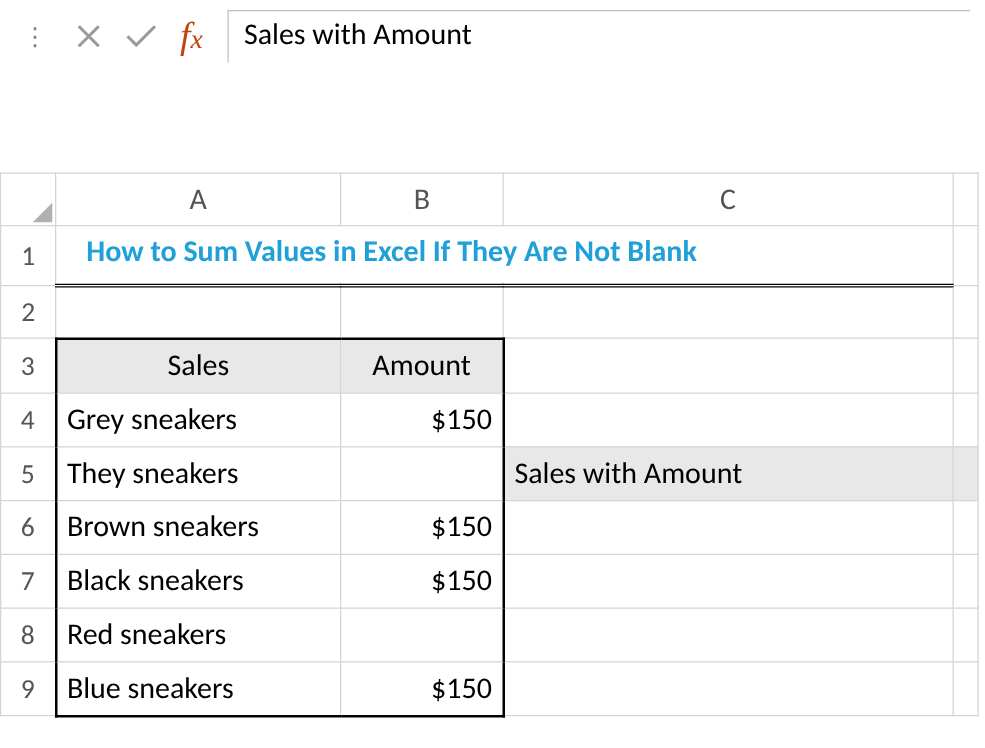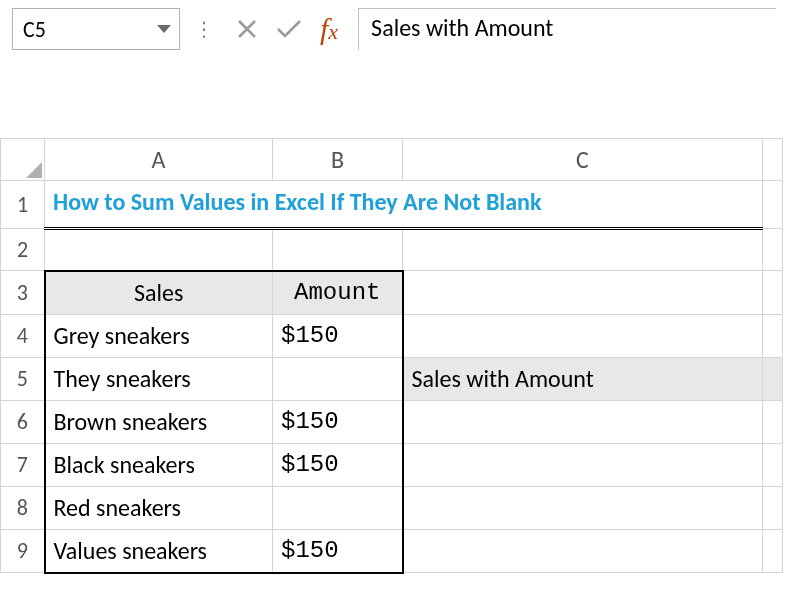--- a/index.html
+++ b/index.html
@@ -124,46 +124,42 @@
   .title-row td .cellpad {
     color: #1fa0d8;
     font-weight: bold;
     font-size: 24px;
   }
   .title-cells {
     border-bottom: 3px double #000;
   }
   .inner-top { border-top: 2px solid #000 !important; }
   .inner-left { border-left: 2px solid #000 !important; }
-  .inner-right { border-right: 2px solid #000 !important; font-family: Liberation Mono, monospace; }
+  .inner-right { border-right: 2px solid #000 !important; }
   .inner-bottom { border-bottom: 2px solid #000 !important; }
   .hdr-row td .cellpad {
     text-align: center;
     background: #e8e8e8;
   }
   .hdr-row td {
     background: #14b8a6;
   }
-  .amount .cellpad { text-align: left; }
+  .amount .cellpad { text-align: right; }
   .active-row td.c5cell {
     background: #e8e8e8;
   }
   .d-col {
     border-left: 1px solid #d4d4d4;
   }
-  tr.row1 td { height: 48px; }
+  tr.row1 td { height: 48px; padding-left: 16px; }
 </style>
 </head>
 <body>
 
 <div class="formula-bar">
-  <div class="namebox">
-    <span>C5</span>
-    <span class="namebox-drop"></span>
-  </div>
   <span class="divider-dots">⋮</span>
   <div class="fb-btn">
     <svg width="24" height="24" viewBox="0 0 24 24">
       <path d="M4 4 L20 20 M20 4 L4 20" stroke="#9a9a9a" stroke-width="2.5" fill="none"></path>
     </svg>
   </div>
   <div class="fb-btn">
     <svg width="28" height="24" viewBox="0 0 28 24">
       <path d="M3 12 L10 19 L25 4" stroke="#9a9a9a" stroke-width="2.5" fill="none"></path>
     </svg>
@@ -286,21 +282,21 @@
     <td class="amount inner-right">
             <span class="cellpad"></span>
           </td>
     <td></td>
     <td></td>
   </tr>
 
   <tr>
     <th class="rowhdr"><span>9</span></th>
     <td class="inner-left inner-bottom">
-            <span class="cellpad">Values sneakers</span>
+            <span class="cellpad">Blue sneakers</span>
           </td>
     <td class="amount inner-right inner-bottom">
             <span class="cellpad">$150</span>
           </td>
     <td></td>
     <td></td>
   </tr>
 </tbody>
     </table>
 </div>

